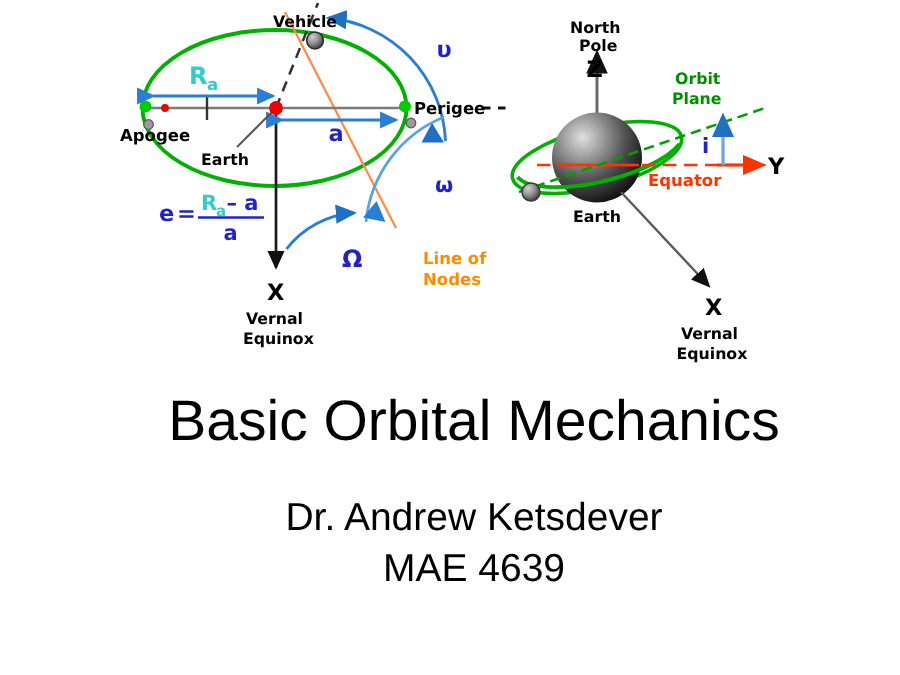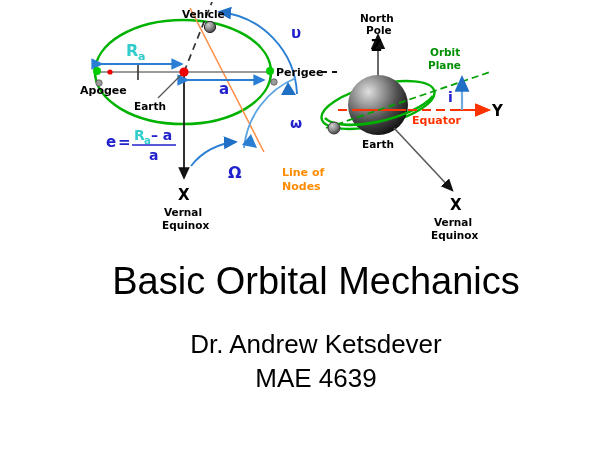--- a/index.html
+++ b/index.html
@@ -6,21 +6,21 @@
   body{
     width:600px;height:450px;background:#ffffff;
     font-family:"Liberation Sans", sans-serif;
     overflow:hidden;position:relative;
   }
   #slide{position:absolute;left:0;top:0;width:600px;height:450px;}
   .figs{position:absolute;left:0;top:0;width:600px;height:262px;}
   svg{display:block;}
   .fig{position:absolute;top:0;}
   #fig-left{left:78px;}
-  #fig-right{left:320px;}
+  #fig-right{left:340px;}
 
   .txt{font-family:"DejaVu Sans", sans-serif;font-weight:bold;}
 
   #titleblock{
     position:absolute;left:0;top:262px;width:600px;
     text-align:center;
     padding-left:16px;
   }
   #maintitle{
     font-family:"Liberation Sans", sans-serif;

